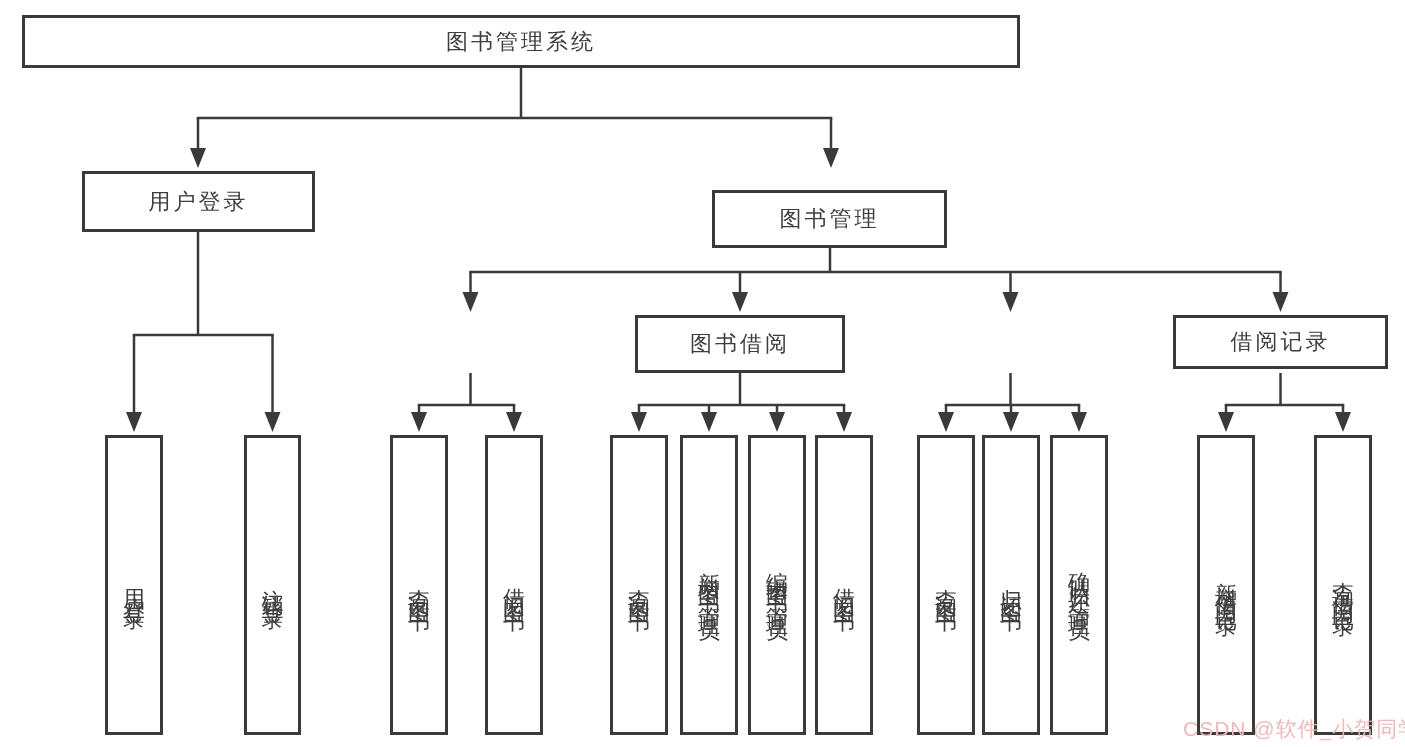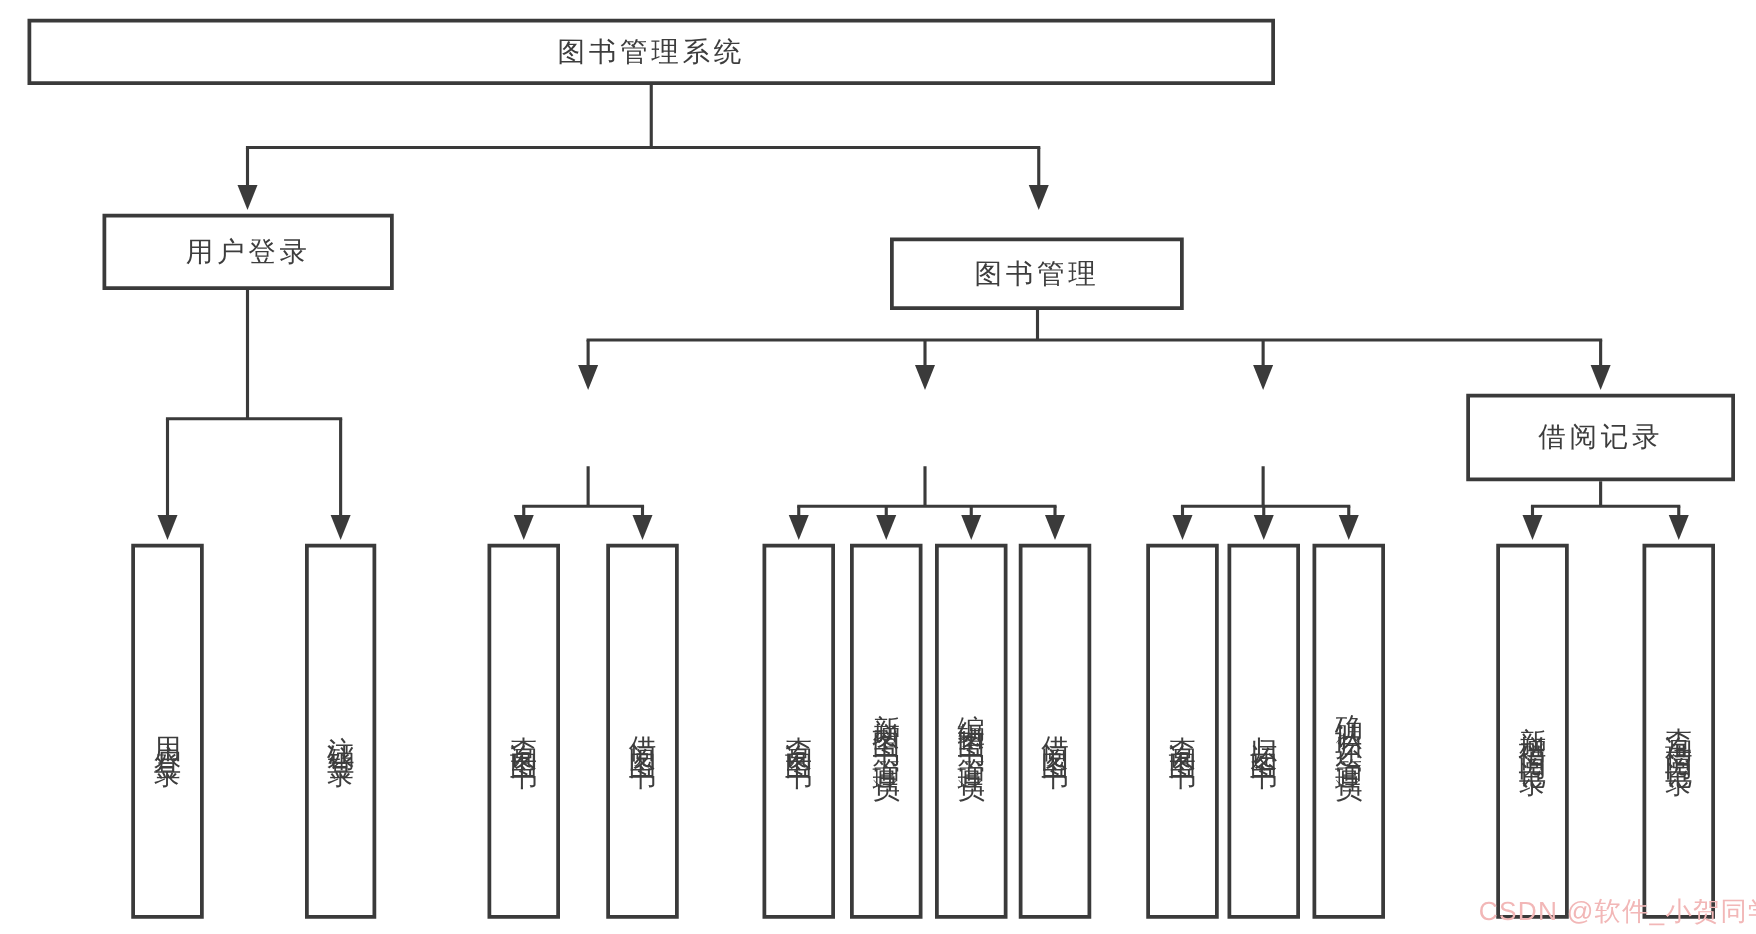--- a/index.html
+++ b/index.html
@@ -25,21 +25,21 @@
     writing-mode:vertical-rl;
     font-size:22px;letter-spacing:7px;line-height:1;
   }
   
   .n-root{left:22px;top:15px;width:998px;height:53px;}
   .n-login{left:82px;top:171px;width:233px;height:61px;}
   .n-mgmt{left:712px;top:171px;width:235px;height:58px;margin-top:19px;}
   .n-s0{left:363px;top:315px;width:215px;height:58px;}
   .n-s1{left:635px;top:315px;width:210px;height:58px;}
   .n-s2{left:903px;top:315px;width:215px;height:58px;}
-  .n-s3{left:1173px;top:315px;width:215px;height:70px;}
+  .n-s3{left:1173px;top:315px;width:215px;height:54px;}
   .leaf{top:435px;width:58px;height:300px;}
   .lf-0{left:105px;}
   .lf-1{left:244px;width:57px;}
   .lf-2{left:390px;}
   .lf-3{left:485px;}
   .lf-4{left:610px;}
   .lf-5{left:680px;}
   .lf-6{left:748px;}
   .lf-7{left:815px;}
   .lf-8{left:917px;}
@@ -131,20 +131,23 @@
     <span>图书管理系统</span>
   </div>
 
   <div class="box h-box n-login">
     <span>用户登录</span>
   </div>
   <div class="box h-box n-mgmt">
     <span>图书管理</span>
   </div>
 
+  <div class="box h-box n-s1">
+    <span>图书借阅</span>
+  </div>
   <div class="box h-box n-s3">
     <span>借阅记录</span>
   </div>
 
   <div class="box v-box leaf lf-0">
     <span>用户登录</span>
   </div>
   <div class="box v-box leaf lf-1">
     <span>注销登录</span>
   </div>

